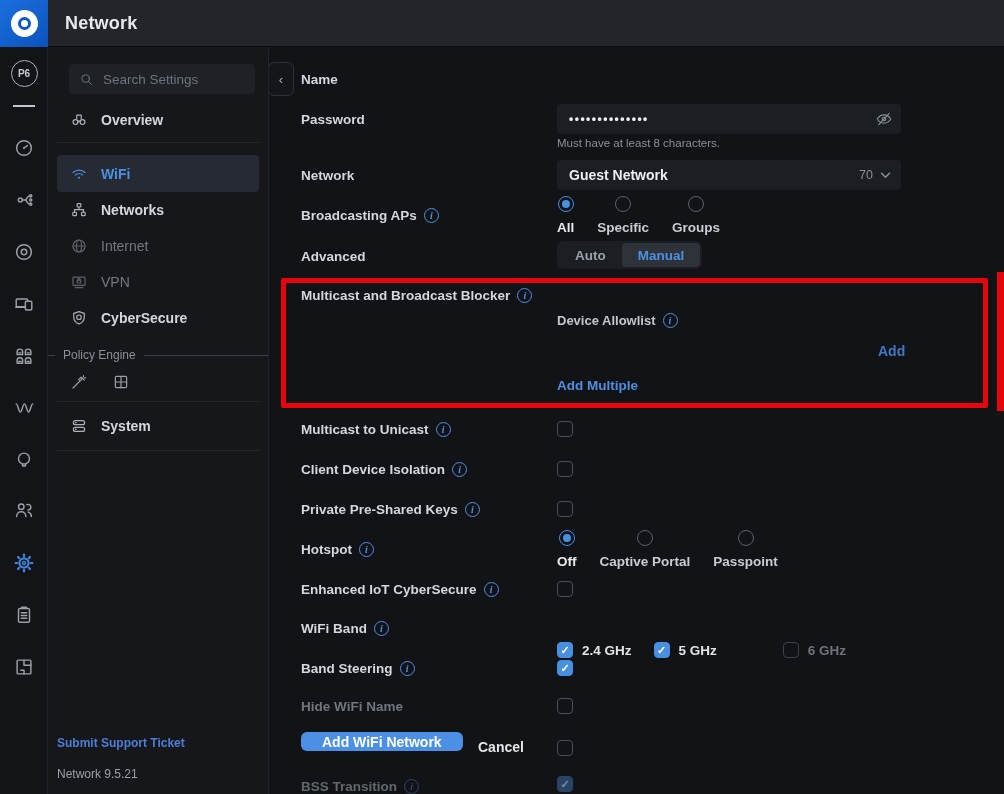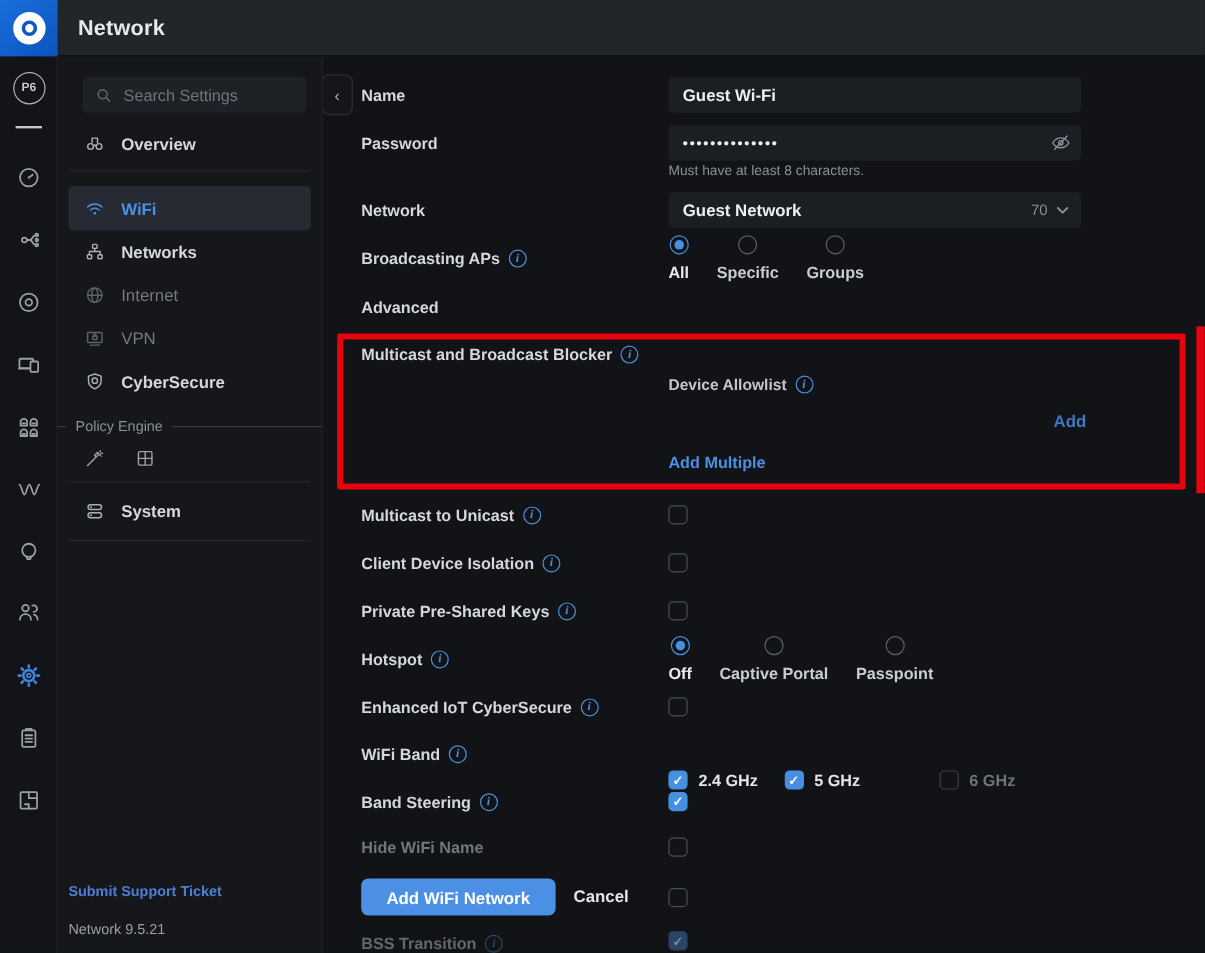--- a/index.html
+++ b/index.html
@@ -121,21 +121,21 @@
 
   .band-row { position:absolute; left:288px; top:572px; display:flex; align-items:center; gap:22px; }
   .bopt { display:flex; align-items:center; gap:9px; font-size:13.5px; font-weight:700; color:#e3e5e8;margin-top:23px; }
   .bopt.dimo { color:#6e747b;padding-left:44px; }
 
   .redbox { position:absolute; left:12px; top:231px; width:707px; height:130px;
     border:5px solid #e8040c; border-radius:2px; z-index:5; pointer-events:none; }
   .redstrip { position:absolute; left:728px; top:225px; width:7px; height:139px;
     background:#e8040c; z-index:5; pointer-events:none; }
 
-  .primary-btn { position:absolute; left:32px; top:685px; height:31px; padding:0 21px;
+  .primary-btn { position:absolute; left:32px; top:685px; height:19px; padding:0 21px;
     background:#4b90e4; border:none; border-radius:6px; color:#fff; font-size:14px; font-weight:700;
     font-family:"Liberation Sans", sans-serif; cursor:pointer; z-index:4; }
   .cancel-btn { position:absolute; left:209px; top:692px; font-size:14px; font-weight:700;
     color:#e3e5e8; cursor:pointer; z-index:4; }
   .dimrow { opacity:.85; }
 </style>
 </head>
 <body>
 
 <div class="header">
@@ -328,21 +328,20 @@
   <div class="support-link">Submit Support Ticket</div>
   <div class="version">Network 9.5.21</div>
 </div>
 
 <div class="content">
   <div class="collapse-btn">‹</div>
 
   <div class="flabel" style="top:24px">
       <span>Name</span>
     </div>
-  <input class="tinput" style="top: 17px;" value="Guest Wi-Fi">
 
   <div class="flabel" style="top:64px">
       <span>Password</span>
     </div>
   <input class="tinput" style="top: 57px; letter-spacing: 1.5px; font-size: 12px;" value="••••••••••••••">
   <div class="pw-eye">
     <svg viewBox="0 0 24 24">
         <path d="M3 12s3.5-5.5 9-5.5S21 12 21 12s-3.5 5.5-9 5.5S3 12 3 12z"></path>
         <circle cx="12" cy="12" r="2.4"></circle>
         <path d="M5 19.5L19 4.5"></path>
@@ -376,20 +375,24 @@
       </span>
     <span class="ropt">
         <span class="radio"></span>
         <span>Groups</span>
       </span>
   </div>
 
   <div class="flabel" style="top:201px">
       <span>Advanced</span>
     </div>
+  <div class="segment">
+    <span class="seg">Auto</span>
+    <span class="seg sel">Manual</span>
+  </div>
 
   <div class="flabel" style="top:240px">
     <span>Multicast and Broadcast Blocker</span>
       <span class="info">i</span>
   </div>
   <div class="allow-label">
     <span>Device Allowlist</span>
       <span class="info">i</span>
   </div>
   <div class="add-link">Add</div>

